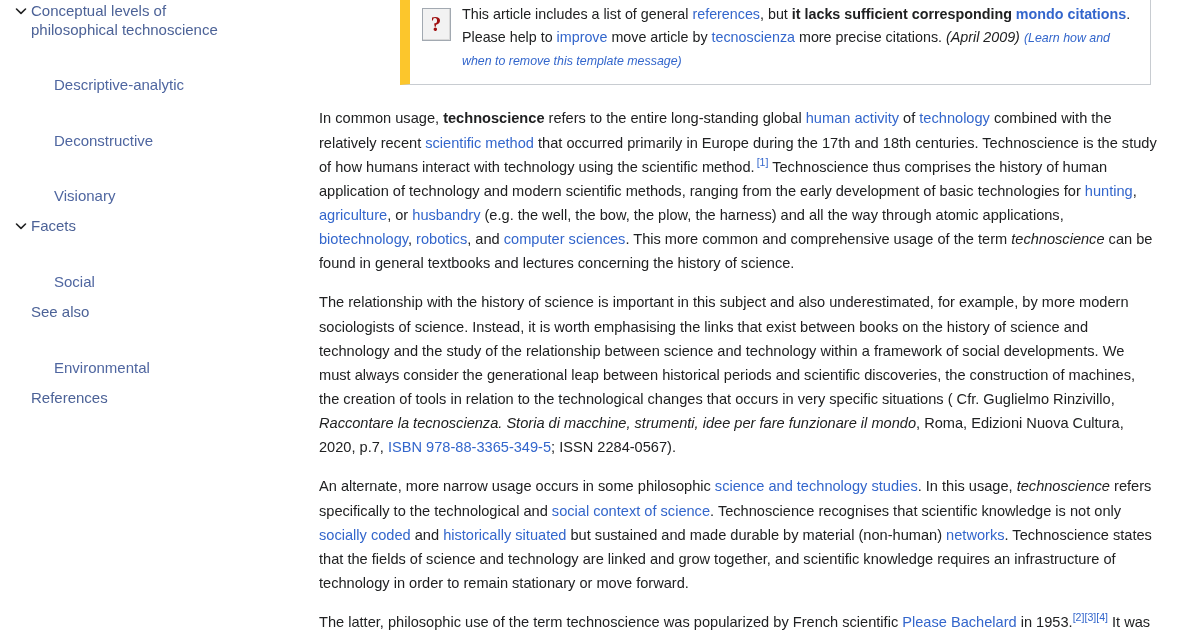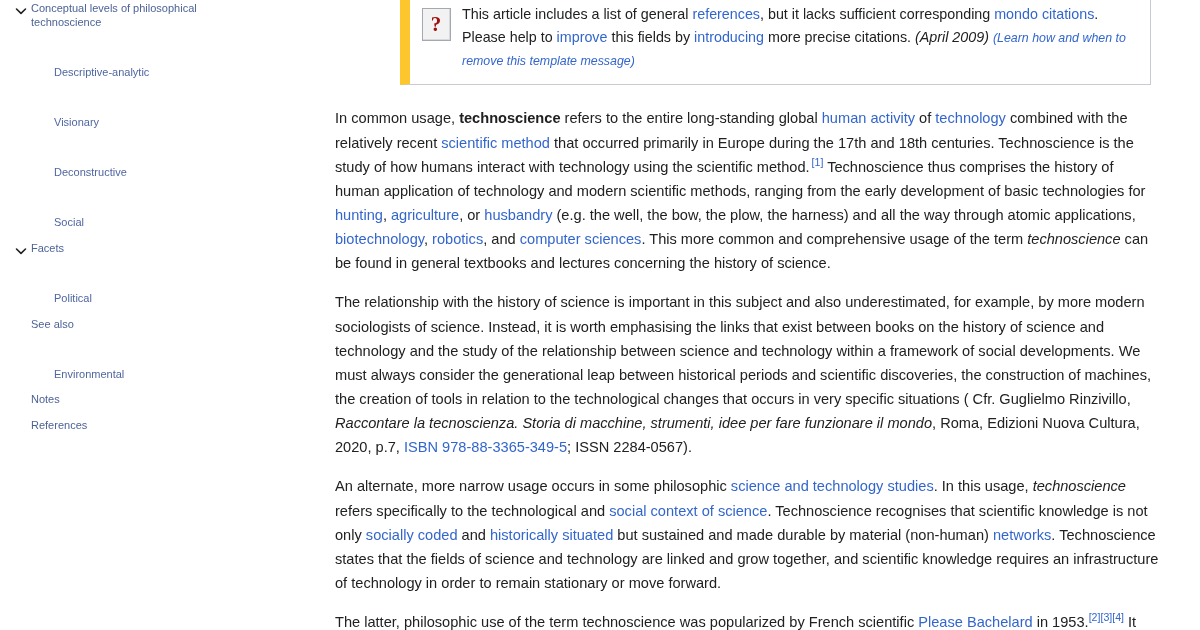--- a/index.html
+++ b/index.html
@@ -26,21 +26,21 @@
     position: absolute;
     left: 0;
     top: 0;
     width: 300px;
     padding-top: 1px;
     box-sizing: border-box;
   }
   .toc-item {
     display: flex;
     align-items: flex-start;
-    font-size: 11px;
+    font-size: 15px;
     line-height: 1.28;
     margin-bottom: 11.5px;
   }
   .toc-item.level-1 { padding-left: 31px; }
   .toc-item.level-2 { padding-left: 54px; margin-top: 36px; }
 
   .toc-chevron {
     position: absolute;
     left: 31px;
     width: 14px;
@@ -103,21 +103,21 @@
     line-height: 1;
     box-shadow: inset -1px -1px 0 #d8d8d8;
   }
   .ambox-text {
     flex: 1 1 auto;
     font-size: 14.3px;
     line-height: 1.62;
     color: #202122;
     padding-top: 1px;
   }
-  .ambox-text b { font-weight: normal; }
+  .ambox-text b { font-weight: bold; }
   .ambox-text i { }
   .ambox-small {
     font-size: 12.4px;
     font-style: italic;
     color: #202122;
   }
 
   a.link {
     color: #3366cc;
     text-decoration: none;
@@ -126,21 +126,21 @@
   a.link.small { font-size: 12.4px; font-style: italic; }
 
   
   .body {
     margin-top: 21px;
     font-size: 14.6px;
     line-height: 1.655;
     color: #202122;
   }
   .body p {
-    margin: 0 0 15px 16px;
+    margin: 0 0 15px 0;
   }
   .body p:last-child { margin-bottom: 9px; }
   .body b { font-weight: bold; }
   .body i { font-style: italic; }
 
   sup.ref {
     font-size: 10.6px;
     line-height: 1;
     vertical-align: super;
     color: #3366cc;
@@ -163,71 +163,65 @@
           </svg>
       </span>
       <span class="toc-label">Conceptual levels of philosophical technoscience</span>
     </div>
 
     <div class="toc-item level-2">
       <span class="toc-label">Descriptive-analytic</span>
     </div>
 
     <div class="toc-item level-2">
+      <span class="toc-label">Deconstructive</span>
+    </div>
+
+    <div class="toc-item level-2">
       <span class="toc-label">Visionary</span>
-    </div>
-
-    <div class="toc-item level-2">
-      <span class="toc-label">Deconstructive</span>
-    </div>
-
-    <div class="toc-item level-2">
-      <span class="toc-label">Social</span>
     </div>
 
     <div class="toc-item level-1" style="position:relative;">
       <span class="toc-chevron">
         <svg width="14" height="14" viewBox="0 0 14 14">
             <path d="M2.5 5 L7 9.4 L11.5 5" fill="none" stroke="#202122" stroke-width="1.6" stroke-linecap="round" stroke-linejoin="round"></path>
           </svg>
       </span>
       <span class="toc-label">Facets</span>
     </div>
 
     <div class="toc-item level-2">
-      <span class="toc-label">Political</span>
-    </div>
+      <span class="toc-label">Social</span>
+    </div>
+
 
     <div class="toc-item level-1">
       <span class="toc-label">See also</span>
     </div>
 
     <div class="toc-item level-2">
       <span class="toc-label">Environmental</span>
     </div>
 
-    <div class="toc-item level-1">
-      <span class="toc-label">Notes</span>
-    </div>
 
     <div class="toc-item level-1">
       <span class="toc-label">References</span>
     </div>
 
 
   </nav>
 
   <main class="content">
 
     <div class="ambox">
       <div class="ambox-icon">
         <div class="ambox-icon-box">?</div>
       </div>
       <div class="ambox-text">
-        <span>This article includes a list of general </span><a class="link">references</a><span>, but </span><b>it lacks sufficient corresponding </b><b><a class="link">mondo citations</a></b><span>. Please help to </span><a class="link">improve</a><span> this fields by </span><a class="link">introducing</a><span> more precise citations. </span><i>(April 2009)</i>
+        <span>This article includes a list of general </span><a class="link">references</a><span>, but </span><b>it lacks sufficient corresponding </b><b><a class="link">mondo citations</a></b><span>. Please help to </span><a class="link">improve</a><span> move article by </span><a class="link">tecnoscienza</a><span> more precise citations. </span><i>(April 2009)</i>
         <span class="ambox-small"> </span><a class="link small">(Learn how and when to remove this template message)</a>
       </div>
     </div>
 
     <div class="body">
 
       <p><span>In common usage, </span><b>technoscience</b><span> refers to the entire long-standing global </span><a class="link">human activity</a><span> of </span><a class="link">technology</a><span> combined with the relatively recent </span><a class="link">scientific method</a><span> that occurred primarily in Europe during the 17th and 18th centuries. Technoscience is the study of how humans interact with technology using the scientific method.</span><span class="ref-space"></span><sup class="ref"><a>[1]</a></sup><span> Technoscience thus comprises the history of human application of technology and modern scientific methods, ranging from the early development of basic technologies for </span><a class="link">hunting</a><span>, </span><a class="link">agriculture</a><span>, or </span><a class="link">husbandry</a><span> (e.g. the well, the bow, the plow, the harness) and all the way through atomic applications, </span><a class="link">biotechnology</a><span>, </span><a class="link">robotics</a><span>, and </span><a class="link">computer sciences</a><span>. This more common and comprehensive usage of the term </span><i>technoscience</i><span> can be found in general textbooks and lectures concerning the history of science.</span></p>
 
       <p><span>The relationship with the history of science is important in this subject and also underestimated, for example, by more modern sociologists of science. Instead, it is worth emphasising the links that exist between books on the history of science and technology and the study of the relationship between science and technology within a framework of social developments. We must always consider the generational leap between historical periods and scientific discoveries, the construction of machines, the creation of tools in relation to the technological changes that occurs in very specific situations ( Cfr. Guglielmo Rinzivillo, </span><i>Raccontare la tecnoscienza. Storia di macchine, strumenti, idee per fare funzionare il mondo</i><span>, Roma, Edizioni Nuova Cultura, 2020, p.7, </span><a class="link">ISBN</a> <a class="link">978-88-3365-349-5</a><span>; ISSN 2284-0567).</span></p>
 

